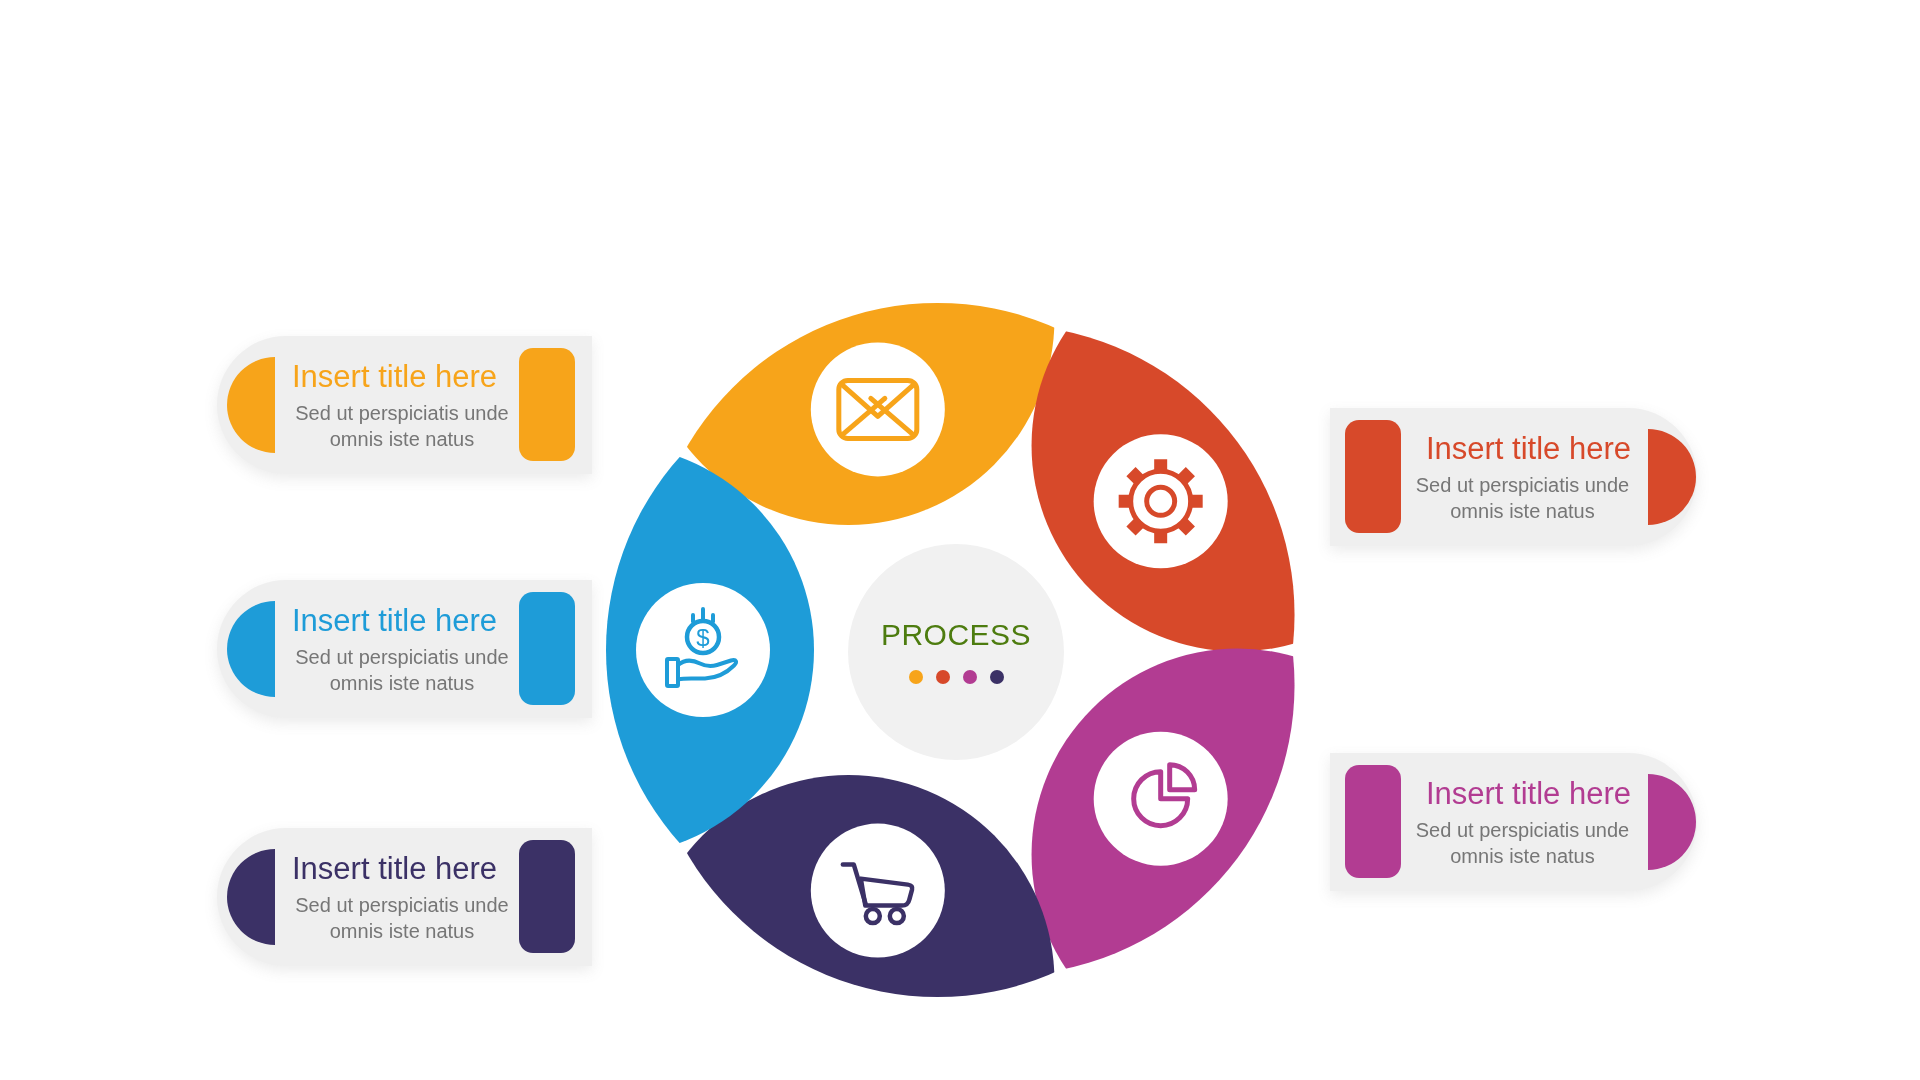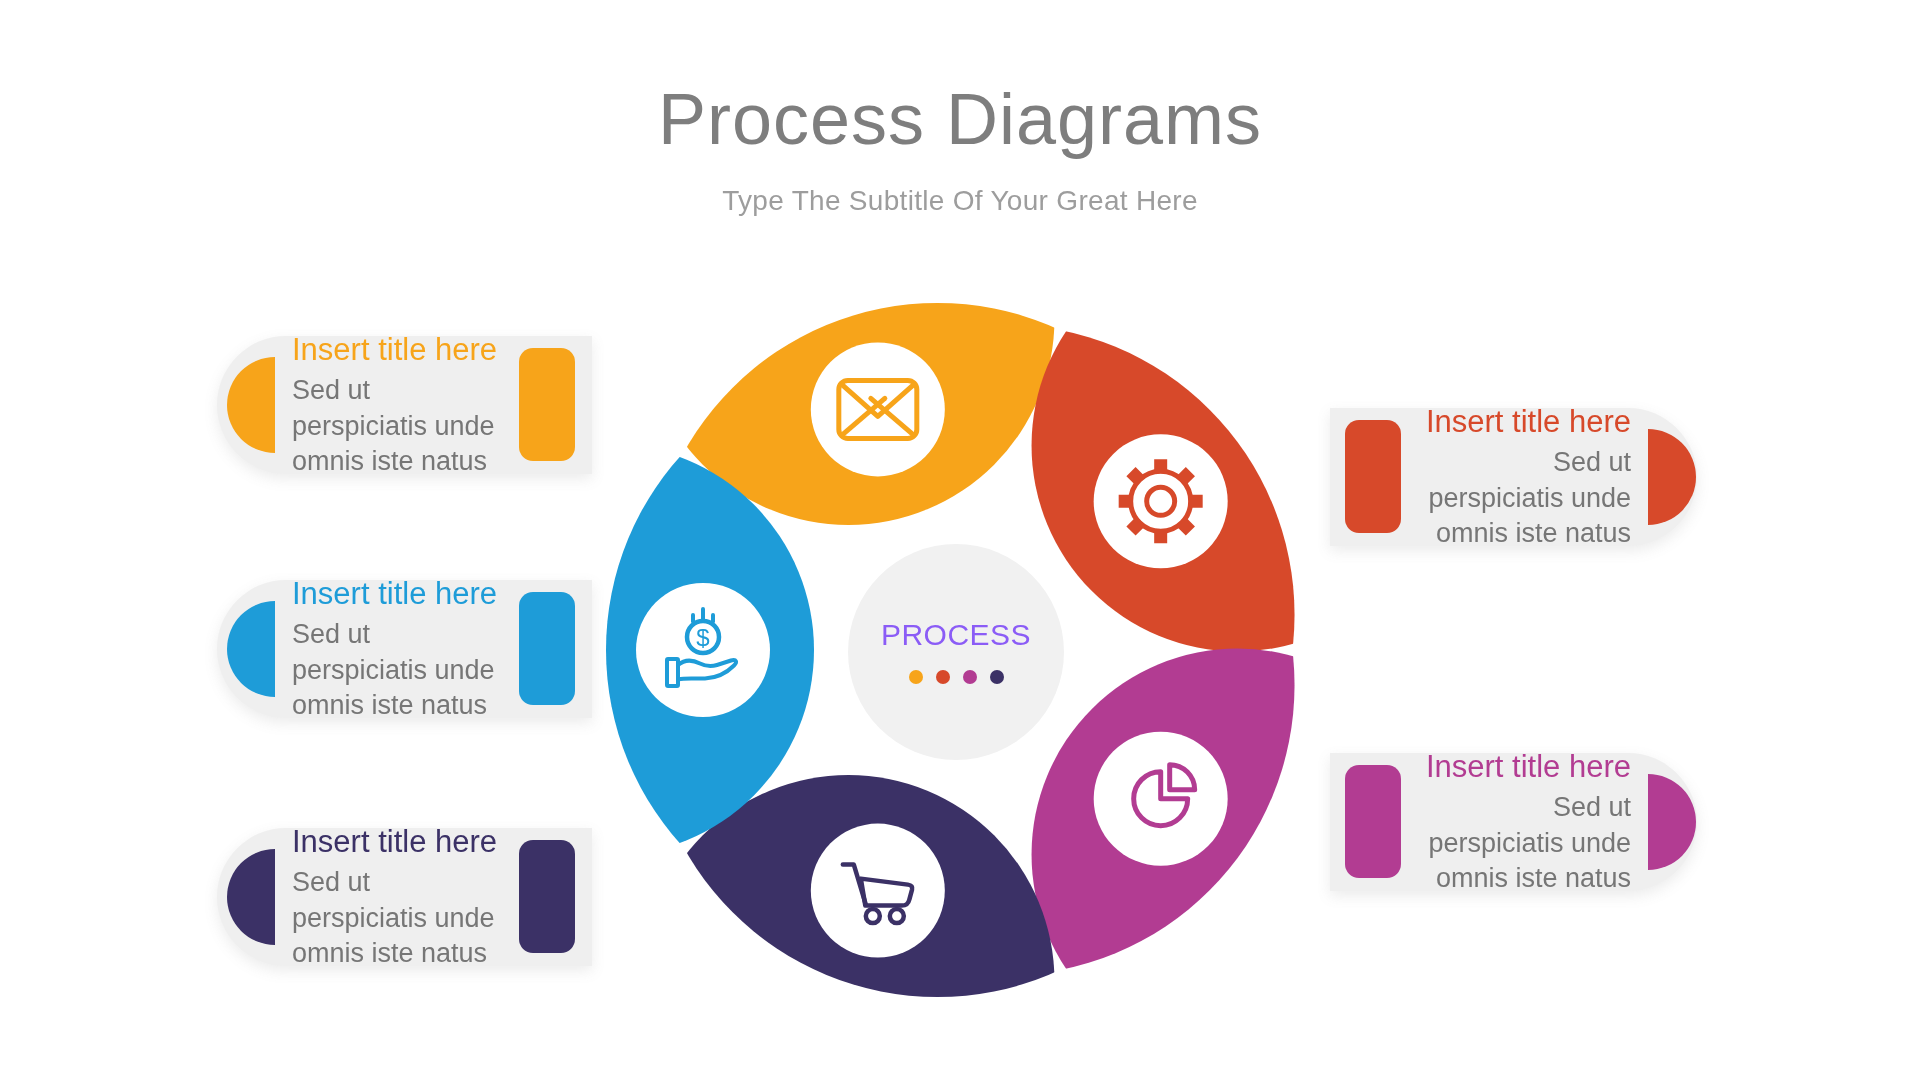--- a/index.html
+++ b/index.html
@@ -10,52 +10,48 @@
   
   .header{position:absolute;top:80px;left:0;width:100%;text-align:center;}
   .header h1{margin:0;font-size:72px;font-weight:400;line-height:1.1;letter-spacing:1px;}
   .header .subtitle{margin-top:26px;font-size:28px;font-weight:500;letter-spacing:.3px;}
   
   .flower-wrap{position:absolute;left:606px;top:300px;width:700px;height:700px;}
   .center-label{
     position:absolute;left:350px;top:352px;transform:translate(-50%,-50%);
     width:260px;text-align:center;
   }
-  .center-title{font-size:30px;font-weight:500;line-height:1.27;letter-spacing:.5px;color:#8b5cf6;}
+  .center-title{font-size:30px;font-weight:500;line-height:1.27;letter-spacing:.5px;color:#4d7c0f;}
   .dots{display:inline-flex;gap:13px;margin-top:16px;}
   .dot{width:14px;height:14px;border-radius:50%;display:inline-block;}
   
   .card{
     position:absolute;height:138px;display:flex;align-items:center;
     box-shadow:0 5px 14px rgba(120,120,120,.14);
   }
   .card-left{left:217px;width:375px;border-radius:69px 0 0 69px;}
   .card-right{left:1330px;width:367px;border-radius:0 69px 69px 0;}
   .half-disc{position:absolute;width:48px;height:96px;top:21px;}
   .card-left  .half-disc{left:10px;border-radius:48px 0 0 48px;}
   .card-right .half-disc{right:1px;border-radius:0 48px 48px 0;}
   .pill{position:absolute;width:56px;height:113px;top:12px;border-radius:14px;}
   .card-left  .pill{right:17px;}
   .card-right .pill{left:15px;}
   .card-text{position:relative;width:100%;}
   .card-left  .card-text{padding:0 80px 0 75px;text-align:left;}
   .card-right .card-text{padding:0 66px 0 84px;text-align:right;}
   .card-title{font-size:31px;font-weight:400;line-height:1.2;margin-bottom:5px;}
-  .card-body{font-size:27px;line-height:1.3;}
+  .card-body{font-size:20px;line-height:1.3;text-align:center;}
   svg text{font-family:"Liberation Sans",sans-serif;}
 </style>
 </head>
 <body>
 
 <div class="stage">
 
-  <div class="header">
-    <h1 style="color: rgb(126, 126, 126);">Process Diagrams</h1>
-    <div class="subtitle" style="color: rgb(157, 157, 157);">Type The Subtitle Of Your Great Here</div>
-  </div>
 
   <div class="flower-wrap">
     <svg width="700" height="700" viewBox="0 0 700 700">
       <defs>
         <clipPath id="po0">
             <circle cx="331.46" cy="292.94" r="290"></circle>
           </clipPath>
         <clipPath id="po1">
             <circle cx="398.54" cy="314.73" r="290"></circle>
           </clipPath>

